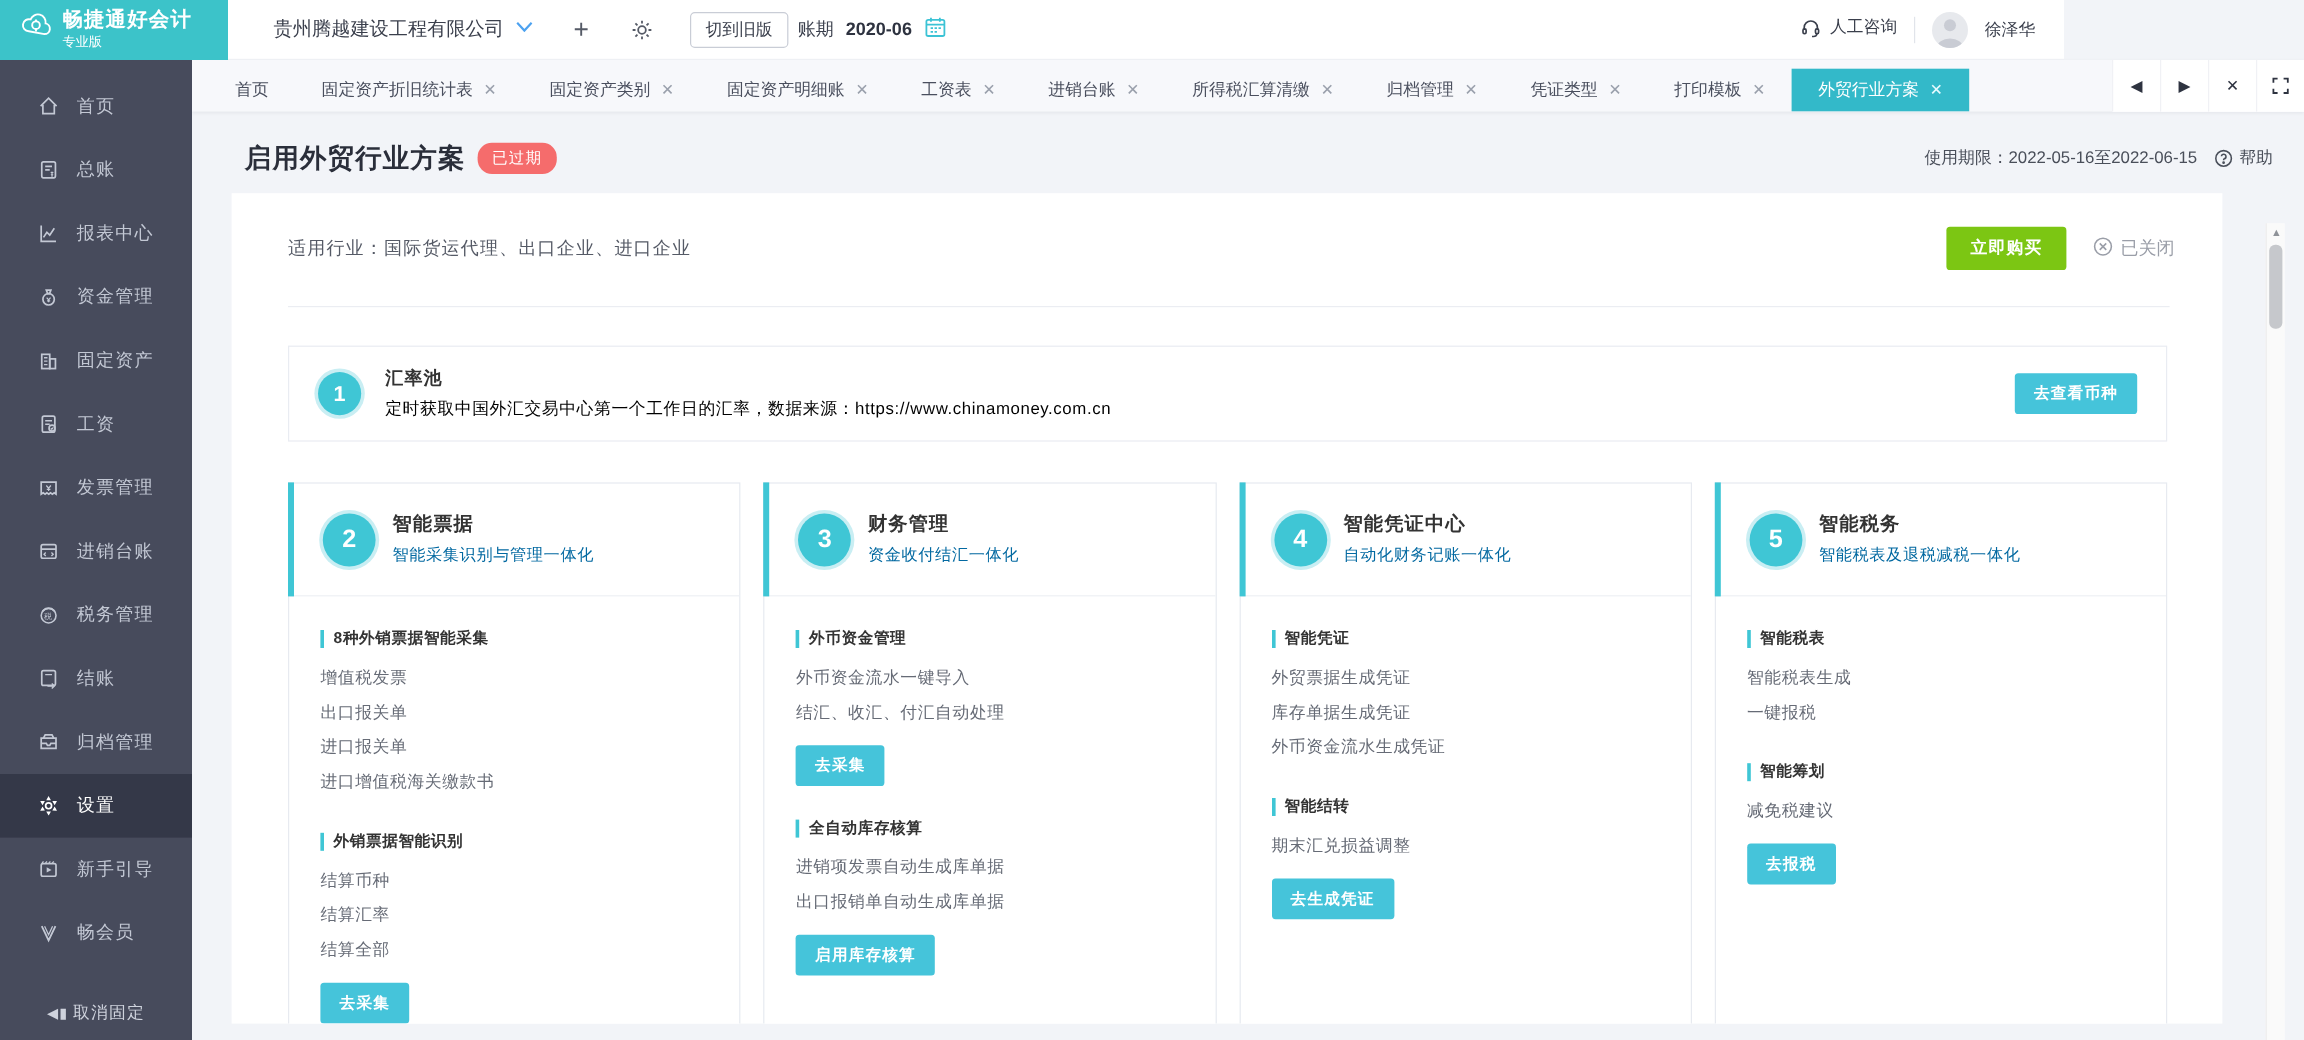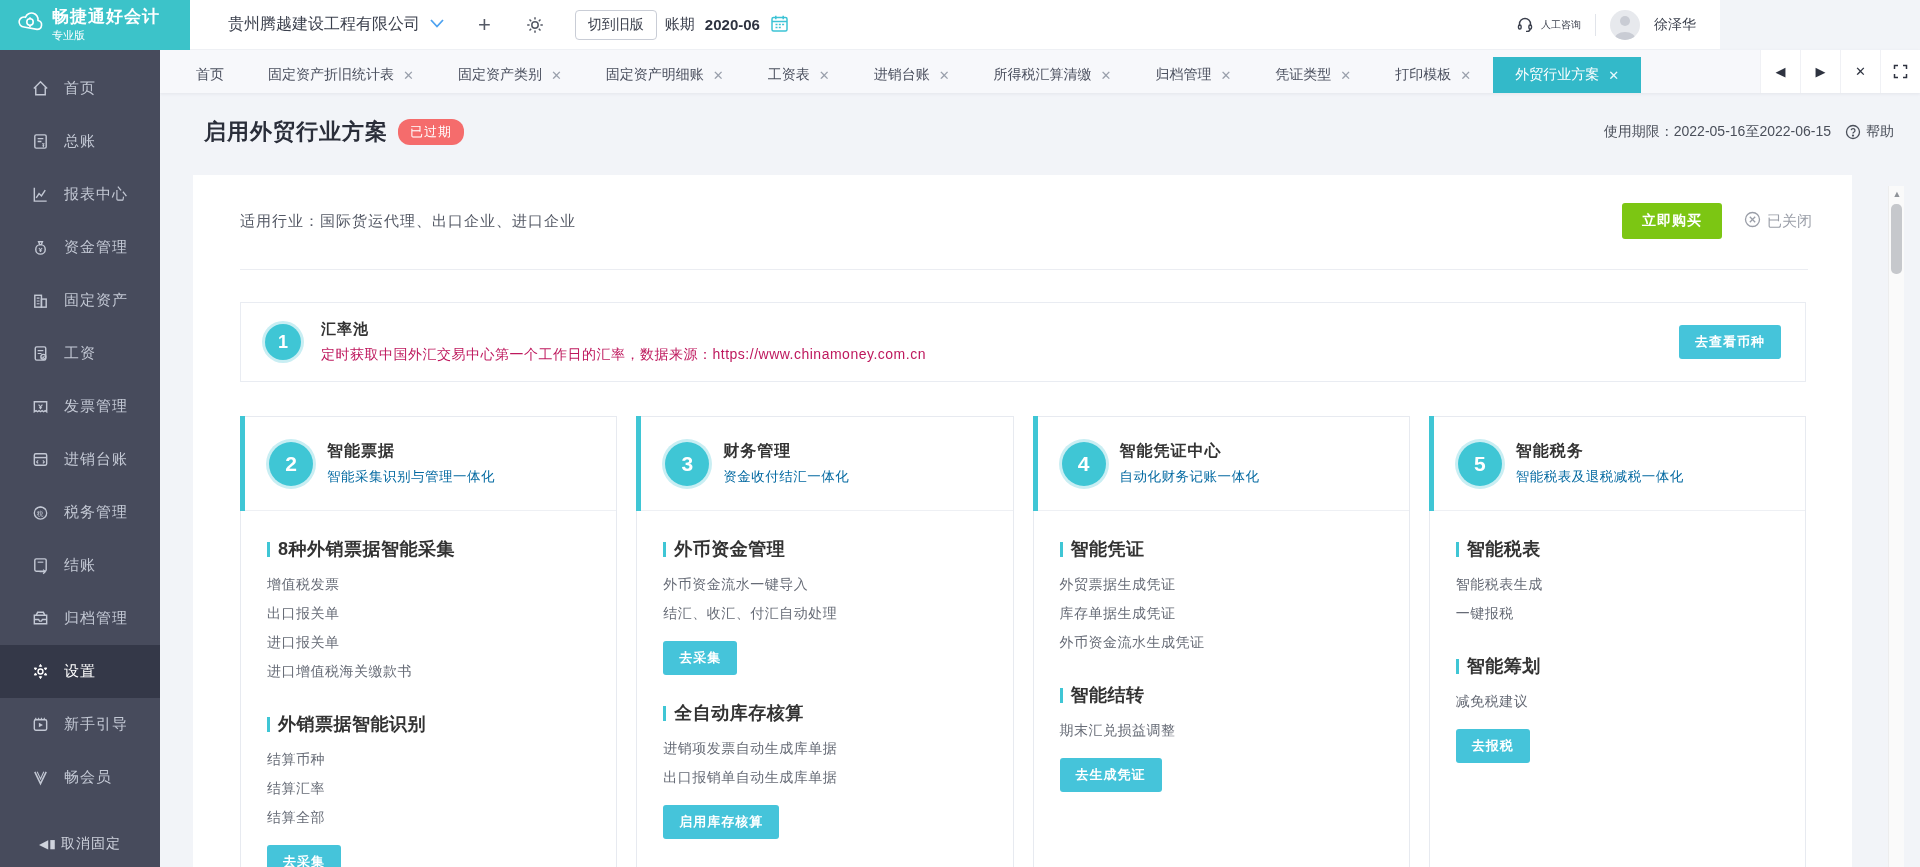--- a/index.html
+++ b/index.html
@@ -15,21 +15,21 @@
   .logo-title { font-size:17px; font-weight:bold; letter-spacing:1px; }
   .logo-sub { font-size:11px; margin-top:2px; }
   .company { display:flex; align-items:flex-start; gap:10px; margin-left:38px; font-size:16px;
              color:#3a3f4c; cursor:pointer; }
   .tb-icon-btn { margin-left:34px; color:#555a66; font-size:22px; cursor:pointer; display:flex; align-items:center; }
   .switch-old { margin-left:30px; border:1px solid #c9cdd6; border-radius:4px; padding:5px 12px;
                 font-size:14px; color:#3a3f4c; background:#fff; cursor:pointer; }
   .period { display:flex; align-items:center; margin-left:8px; font-size:15px; color:#3a3f4c; gap:10px; }
   .period-value { font-weight:bold; color:#2e3340; }
   .topbar-right { margin-left:auto; display:flex; align-items:center; padding-right:24px; gap:14px; }
-  .support { display:flex; align-items:center; gap:7px; font-size:10px; color:#3a3f4c; cursor:pointer; }
+  .support { display:flex; gap:7px; font-size:14px; color:#3a3f4c; cursor:pointer; }
   .tb-divider { width:1px; height:22px; background:#e1e4ea; }
   .avatar { width:30px; height:30px; border-radius:50%; background:#e7e9ed; overflow:hidden; display:flex; align-items:flex-end; justify-content:center; }
   .username { font-size:14px; color:#3a3f4c; cursor:pointer; }
 
   
   .tabbar { position:absolute; top:50px; left:160px; width:1760px; height:43px; background:#f7f8fb;
             display:flex; align-items:flex-end; z-index:20; box-shadow:0 1px 3px rgba(60,70,90,.08); }
   .tabs { display:flex; align-items:flex-end; height:36px; padding-left:14px; flex:1; overflow:hidden; }
   .tab { height:36px; display:flex; align-items:center; padding:0 22px; font-size:14px; color:#4a4f5e;
          cursor:pointer; gap:9px; white-space:nowrap; background:transparent; }
@@ -54,52 +54,52 @@
 
   
   .main { position:absolute; top:93px; left:160px; width:1744px; height:774px; }
   .page-header { display:flex; align-items:center; padding:24px 10px 14px 44px; }
   .page-title { font-size:22px; font-weight:bold; color:#2a2e3a; letter-spacing:1px; }
   .expired-badge { margin-left:10px; background:#f56c6c; color:#fff; font-size:13px; padding:4px 12px;
                    border-radius:12px; letter-spacing:1px; }
   .header-right { margin-left:auto; display:flex; align-items:center; gap:14px; font-size:14px; color:#4a4f5a; }
   .help { display:flex; align-items:center; gap:5px; cursor:pointer; color:#4a4f5a; }
 
-  .panel { position:absolute; top:82px; left:33px; width:1659px; height:692px; background:#fff; overflow:hidden; }
+  .panel { position:absolute; top:68px; left:33px; width:1659px; height:692px; background:#fff; overflow:hidden; }
   .industry-row { display:flex; align-items:center; padding:28px 40px 24px 47px; }
   .industry-text { font-size:15px; color:#555a66; letter-spacing:1px; }
   .buy-btn { margin-left:auto; background:var(--green); color:#fff; border:none; font-size:14px; font-weight:bold;
              padding:9px 20px; border-radius:3px; cursor:pointer; letter-spacing:1px; }
   .closed { display:flex; align-items:center; gap:6px; margin-left:22px; color:#9a9ea8; font-size:15px; }
   .panel-divider { border:none; border-top:1px solid #ebedf2; margin:6px 44px 0 47px; }
 
   .rate-box { margin:32px 46px 0 47px; border:1px solid #e9ecf2; display:flex; align-items:center;
               padding:14px 24px 14px 24px; height:80px; }
   .num-circle { width:44px; height:44px; border-radius:50%; background:var(--circle); color:#fff;
                 display:flex; align-items:center; justify-content:center; font-size:21px; font-weight:bold;
                 box-shadow:0 0 0 3px #c9eef3; flex:none; }
   .num-circle.small { width:36px; height:36px; font-size:18px; }
   .rate-texts { margin-left:20px; }
   .rate-title { font-size:15px; font-weight:bold; color:#333; letter-spacing:1px; }
-  .rate-desc { font-size:14px; color:#be185d; margin-top:7px; letter-spacing:.5px; }
+  .rate-desc { font-size:14px; color:#000000; margin-top:7px; letter-spacing:.5px; }
   .teal-btn { background:var(--btn); color:#fff; border:none; font-size:13px; font-weight:bold;
               padding:0 16px; height:34px; border-radius:3px; cursor:pointer; letter-spacing:1px; }
   .rate-box .teal-btn { margin-left:auto; }
 
   .cards { display:flex; gap:19px; margin:34px 46px 0 47px; align-items:stretch; }
   .card { flex:1; background:#fff; border:1px solid #e7eaf0; min-height:460px; }
   .card-header { position:relative; display:flex; align-items:center; padding:0 0 0 28px; height:94px;
                  border-bottom:1px solid #eef0f4; }
   .card-header::before { content:""; position:absolute; left:-1px; top:-1px; width:5px; height:95px; background:var(--circle); }
   .card-h-texts { margin-left:14px; }
   .card-title { font-size:16px; font-weight:bold; color:#333; letter-spacing:1px; }
   .card-sub { font-size:13.5px; color:#0369a1; margin-top:6px; letter-spacing:.5px;text-align:right; }
   .card-body { padding:26px 20px 20px 26px; }
   .card-section { margin-bottom:26px; }
-  .sec-header { display:flex; align-items:center; font-size:18px; font-weight:bold; color:#333;
+  .sec-header { display:flex; align-items:center; font-size:13px; font-weight:bold; color:#333;
                 margin-bottom:9px; letter-spacing:.5px; }
   .sec-bar { width:3px; height:15px; background:var(--circle); margin-right:8px; }
   .sec-item { font-size:14px; color:#666b76; line-height:29px; letter-spacing:.5px; }
   .card-body .teal-btn { margin-top:13px; }
 
   
   .scrollbar { position:absolute; top:93px; right:0; width:16px; height:774px; background:#fafafa;
                border-left:1px solid #ededed; }
   .sb-arrow { width:16px; height:16px; display:flex; align-items:center; justify-content:center;
               color:#8f9399; font-size:9px; cursor:pointer; }

